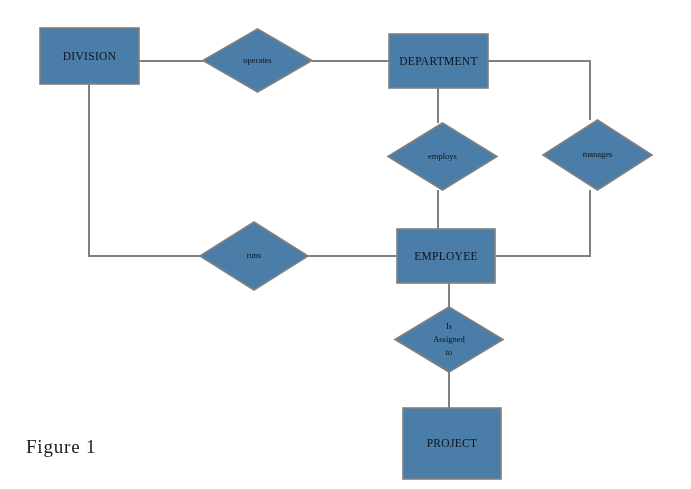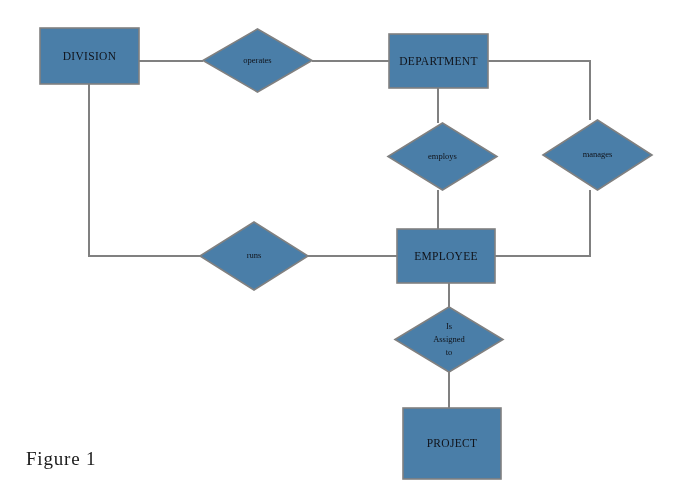--- a/index.html
+++ b/index.html
@@ -55,21 +55,21 @@
   }
   .rel-label-multi {
     font-family: "Liberation Serif", serif;
     font-size: 8.5px;
     fill: #10131a;
     text-anchor: middle;
   }
   .figure-caption {
     position: absolute;
     left: 26px;
-    top: 448px;
+    top: 436px;
     font-family: "Liberation Serif", serif;
     font-size: 19px;
     color: #1a1a1a;
     letter-spacing: 0.8px;
     white-space: nowrap;
   }
 </style>
 </head>
 <body>
 

